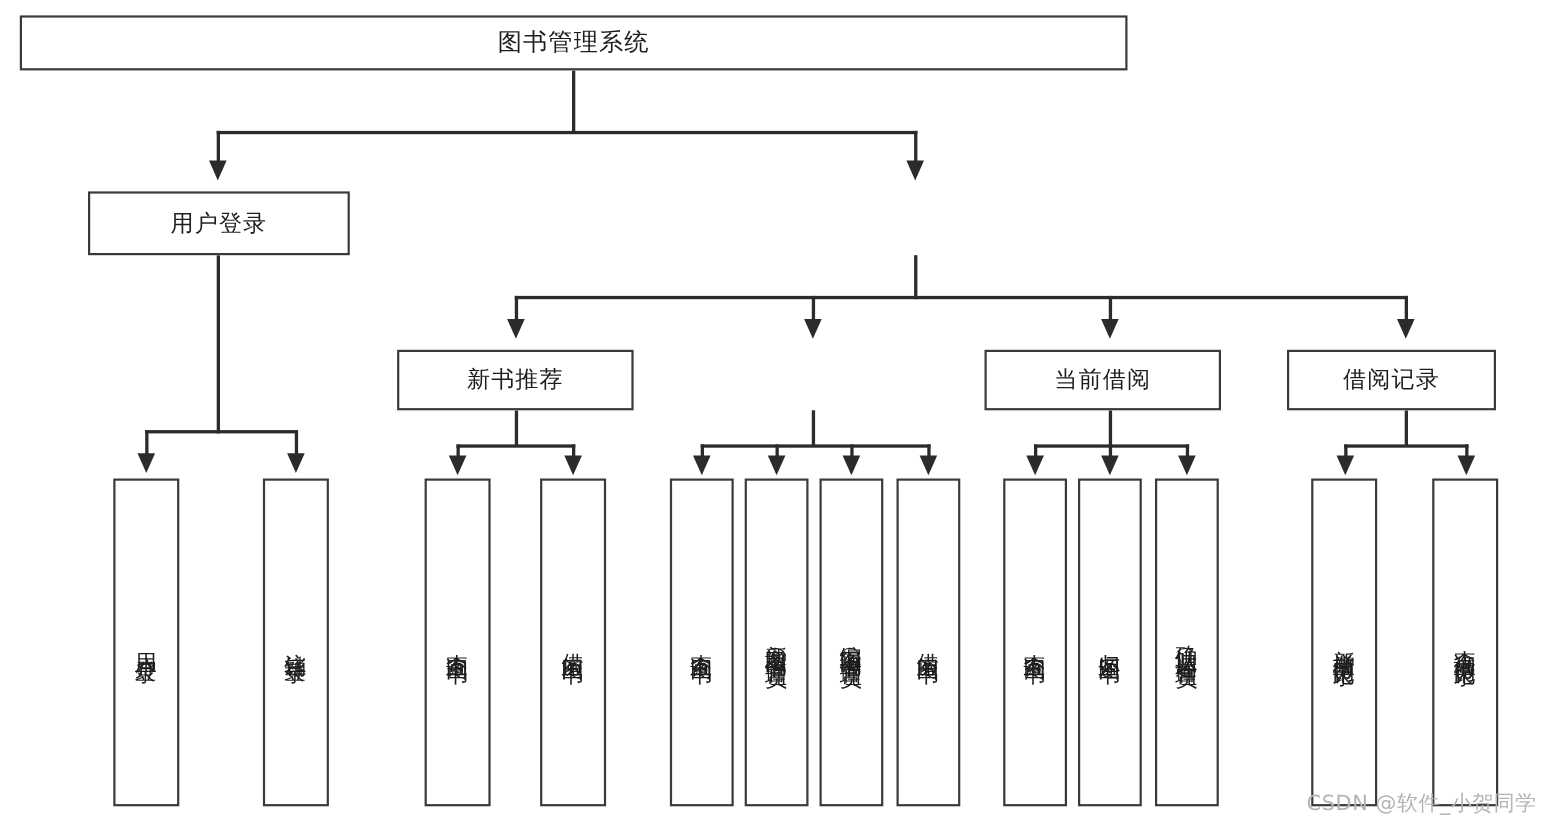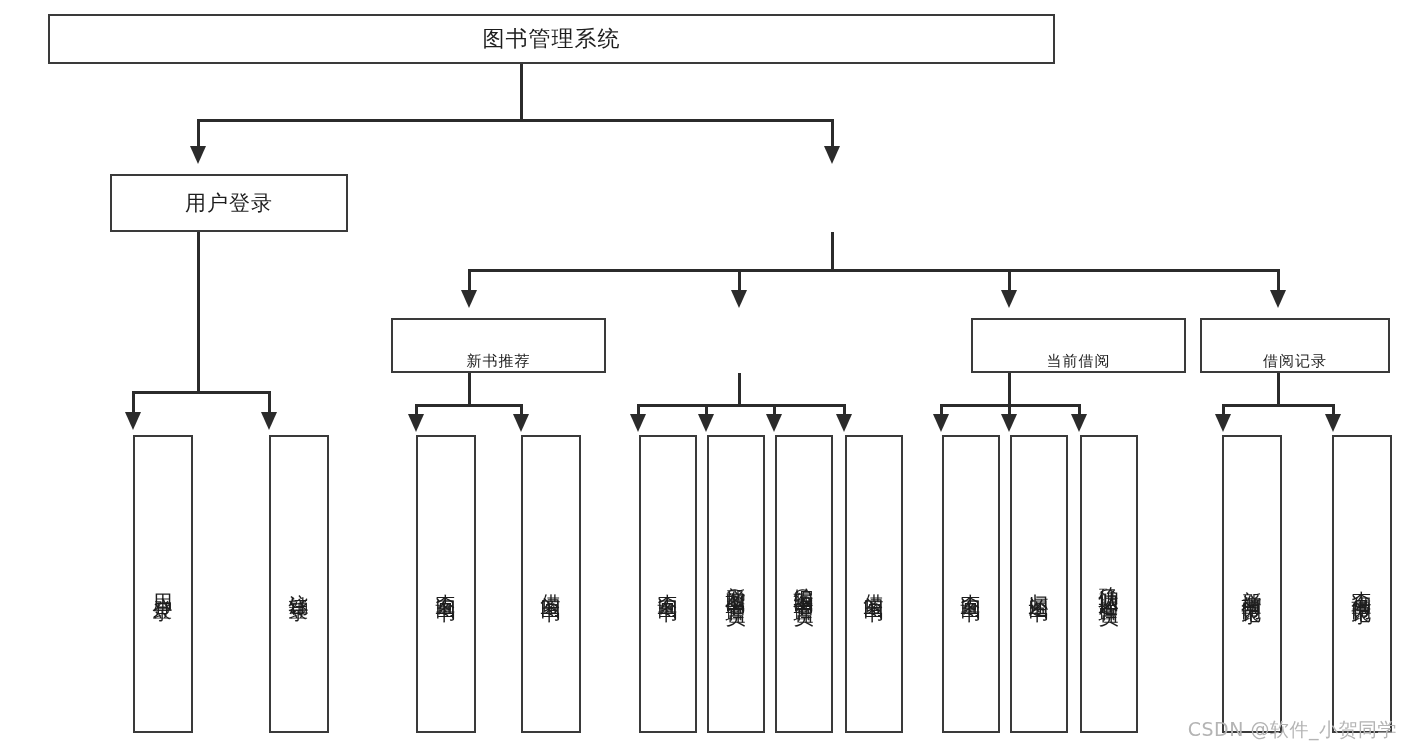--- a/index.html
+++ b/index.html
@@ -25,25 +25,24 @@
     border: 2.5px solid #3a3a3a;
     background: #ffffff;
     display: flex;
     align-items: center;
     justify-content: center;
     color: #1d1d1d;
     font-size: 21px;
     letter-spacing: 1px;
     line-height: 1.25;
     z-index: 3;
-    margin-left: 30px;
   }
   .node.root      { font-size: 22px; }
   .node.level2    { font-size: 21px; }
-  .node.level3    { font-size: 15px; align-items: flex-end; }
+  .node.level3    { font-size: 21px; }
   
   .node.leaf {
     font-size: 20px;
     letter-spacing: 2px;
   }
   .node.leaf .vtext {
     writing-mode: vertical-rl;
     text-orientation: upright;
     white-space: nowrap;
     letter-spacing: 3px;
@@ -121,21 +120,21 @@
 
   <div class="seg v" style="left:1008px; top:269px; height:24px;"></div>
   <div class="arrow" style="left:1001px; top:290px;"></div>
 
   <div class="seg v" style="left:1277px; top:269px; height:24px;"></div>
   <div class="arrow" style="left:1270px; top:290px;"></div>
 
   <div class="node level3" style="left:361px; top:318px; width:215px; height:55px;">
     <span>新书推荐</span>
   </div>
-  <div class="node level3" style="left:941px; top:318px; width:215px; height:55px;">
+  <div class="node level3" style="left:895px; top:318px; width:215px; height:55px;">
     <span>当前借阅</span>
   </div>
   <div class="node level3" style="left:1170px; top:318px; width:190px; height:55px;">
     <span>借阅记录</span>
   </div>
 
   <div class="seg v" style="left:468px; top:373px; height:33px;"></div>
   <div class="seg h" style="left:415px; top:404px; width:108px;"></div>
   <div class="seg v" style="left:415px; top:404px; height:14px;"></div>
   <div class="arrow" style="left:408px; top:414px;"></div>

